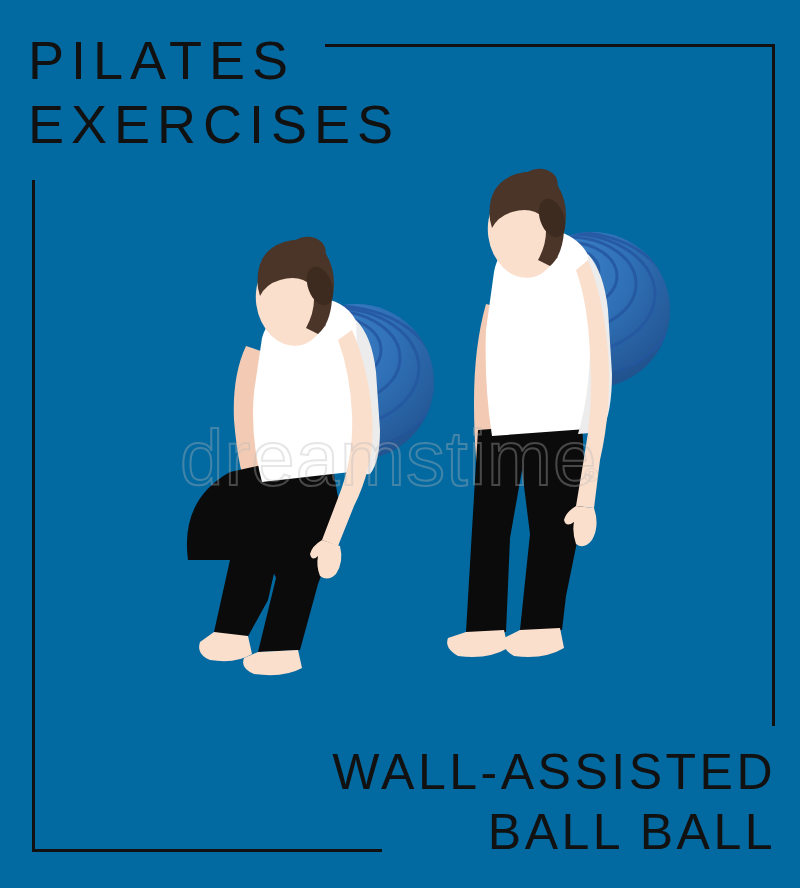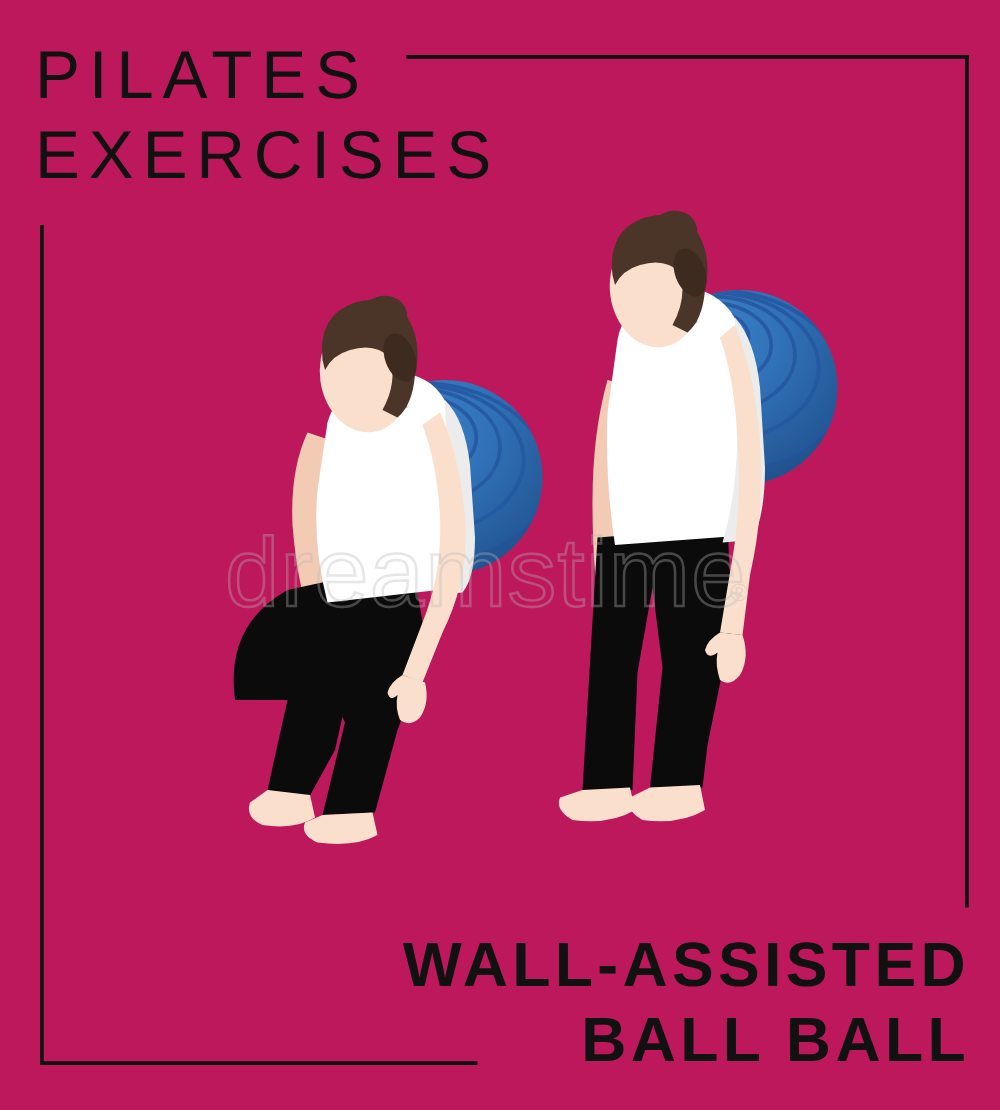--- a/index.html
+++ b/index.html
@@ -4,21 +4,21 @@
 <style>
   html, body {
     margin: 0;
     padding: 0;
     background: #ffffff;
   }
   #stage {
     position: relative;
     width: 800px;
     height: 888px;
-    background: #be185d;
+    background: #0369a1;
     overflow: hidden;
     font-family: "Liberation Sans", sans-serif;
   }
 
   
   .frame-line {
     position: absolute;
     background: #111111;
   }
   #frame-top    { left: 325px; top: 44px;  width: 450px; height: 3px; }
@@ -44,21 +44,21 @@
 
   #caption-block {
     position: absolute;
     right: 24px;
     top: 742px;
     width: 620px;
     text-align: right;
   }
   .caption-line {
     font-size: 50px;
-    font-weight: 700;
+    font-weight: 400;
     letter-spacing: 3.5px;
     line-height: 60px;
     color: #111111;
     white-space: nowrap;
   }
 
   
   #illustration {
     position: absolute;
     left: 0;

